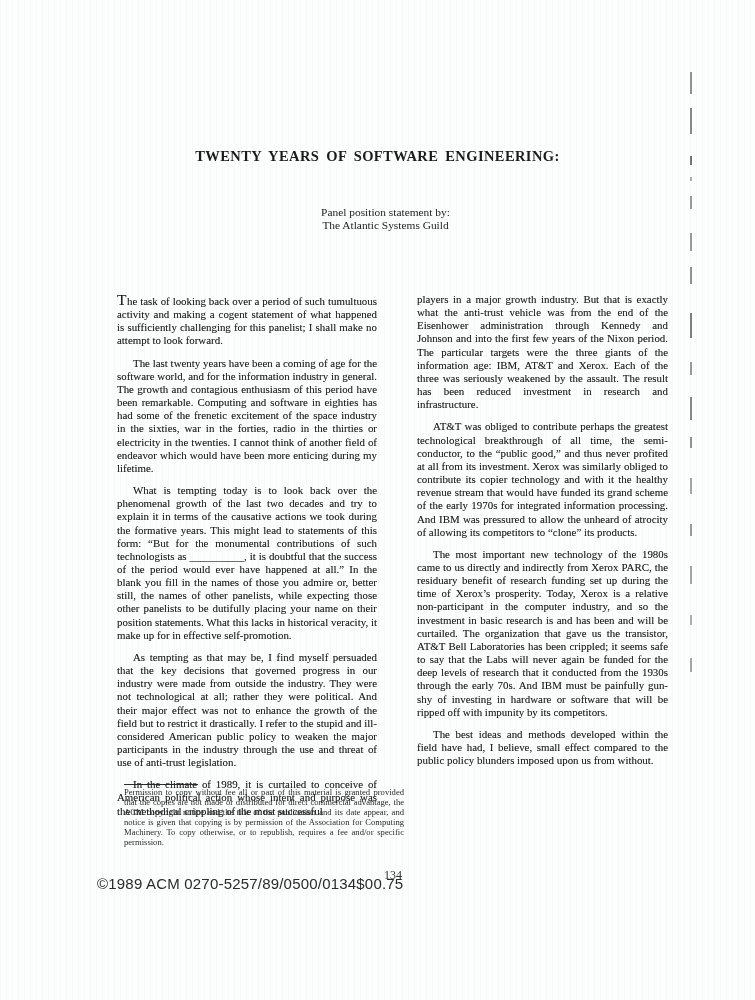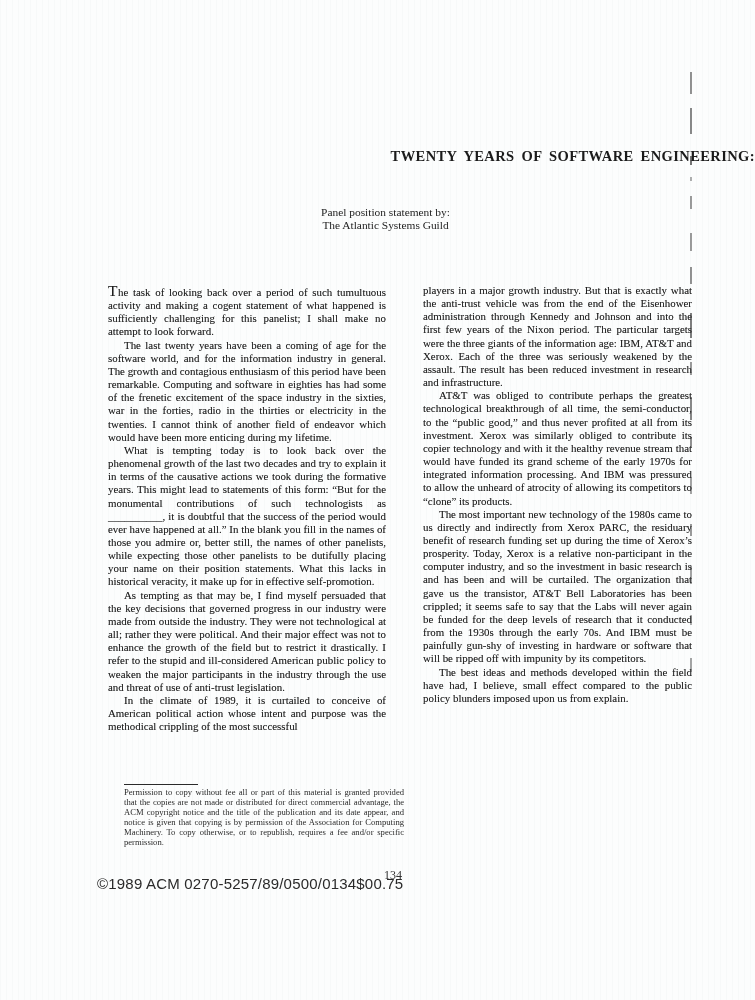--- a/index.html
+++ b/index.html
@@ -27,42 +27,41 @@
     width: 755px;
     text-align: center;
   }
   .title-line {
     font-weight: bold;
     font-size: 14.5px;
     line-height: 17px;
     letter-spacing: 0.4px;
     word-spacing: 3px;
     color: #1b1b1b;
-    text-align: right;
   }
   .byline-block {
     position: absolute;
     top: 206px;
     left: 8px;
     width: 755px;
     text-align: center;
   }
   .byline-line {
     font-size: 11.4px;
     line-height: 13px;
     color: #222;
   }
   .col {
     position: absolute;
     top: 284px;
   }
   .col-left  { left: 108px; width: 278px; }
-  .col-right { left: 423px; width: 269px; }
+  .col-right { left: 408px; width: 269px; }
   .col p {
-    margin: 0;
+    margin: 9px;
     font-size: 10.9px;
     line-height: 13.15px;
     text-align: justify;
     text-indent: 16px;
     color: #1e1e1e;
     text-shadow: 0 0 0.4px rgba(50,50,50,0.45);
   }
   .col p.noindent { text-indent: 0; }
   .leadcap {
     font-size: 15.5px;
@@ -130,21 +129,21 @@
     <p>The last twenty years have been a coming of age for the software world, and for the information industry in general.  The growth and contagious enthusiasm of this period have been remarkable. Computing and software in eighties has had some of the frenetic excitement of the space industry in the sixties, war in the forties, radio in the thirties or electricity in the twenties.  I cannot think of another field of endeavor which would have been more enticing during my lifetime.</p>
     <p>What is tempting today is to look back over the phenomenal growth of the last two decades and try to explain it in terms of the causative actions we took during the formative years.   This might lead to statements of this form:  “But for the monumental contributions of such technologists as __________, it is doubtful that the success of the period would ever have happened at all.”  In the blank you fill in the names of those you admire or, better still, the names of other panelists, while expecting those other panelists to be dutifully placing your name on their position statements.  What this lacks in historical veracity, it make up for in effective self-promotion.</p>
     <p>As tempting as that may be, I find myself persuaded that the key decisions that governed progress in our industry were made from outside the industry.  They were not technological at all; rather they were political.  And their major effect was not to enhance the growth of the field but to restrict it drastically.  I refer to the stupid and ill-considered American public policy to weaken the major participants in the industry through the use and threat of use of anti-trust legislation.</p>
     <p>In the climate of 1989, it is curtailed to conceive of American political action whose intent and purpose was the methodical crippling of the most successful</p>
   </div>
 
   <div class="col col-right">
     <p class="noindent">players in a major growth industry.  But that is exactly what the anti-trust vehicle was from the end of the Eisenhower administration through Kennedy and Johnson and into the first few years of the Nixon period.   The particular targets were the three giants of the information age: IBM, AT&amp;T and Xerox.  Each of the three was seriously weakened by the assault.  The result has been reduced investment in research and infrastructure.</p>
     <p>AT&amp;T was obliged to contribute perhaps the greatest technological breakthrough of all time, the semi-conductor, to the “public good,” and thus never profited at all from its investment.   Xerox was similarly obliged to contribute its copier technology and with it the healthy revenue stream that would have funded its grand scheme of the early 1970s for integrated information processing.   And IBM was pressured to allow the unheard of atrocity of allowing its competitors to “clone” its products.</p>
     <p>The most important new technology of the 1980s came to us directly and indirectly from Xerox PARC, the residuary benefit of research funding set up during the time of Xerox’s prosperity.  Today, Xerox is a relative non-participant in the computer industry, and so the investment in basic research is and has been and will be curtailed.  The organization that gave us the transistor, AT&amp;T Bell Laboratories has been crippled; it seems safe to say that the Labs will never again be funded for the deep levels of research that it conducted from the 1930s through the early 70s.  And IBM must be painfully gun-shy of investing in hardware or software that will be ripped off with impunity by its competitors.</p>
-    <p>The best ideas and methods developed within the field have had, I believe, small effect compared to the public policy blunders imposed upon us from explain.</p>
+    <p>The best ideas and methods developed within the field have had, I believe, small effect compared to the public policy blunders imposed upon us from without.</p>
   </div>
 
   <div class="footnote-block">
     <div class="footnote-rule"></div>
     <div class="footnote-text">Permission to copy without fee all or part of this material is granted provided that the copies are not made or distributed for direct commercial advantage, the ACM copyright notice and the title of the publication and its date appear, and notice is given that copying is by permission of the Association for Computing Machinery. To copy otherwise, or to republish, requires a fee and/or specific permission.</div>
   </div>
 
   <div class="copyright">©1989 ACM 0270-5257/89/0500/0134$00.75</div>
   <div class="page-number">134</div>
 

